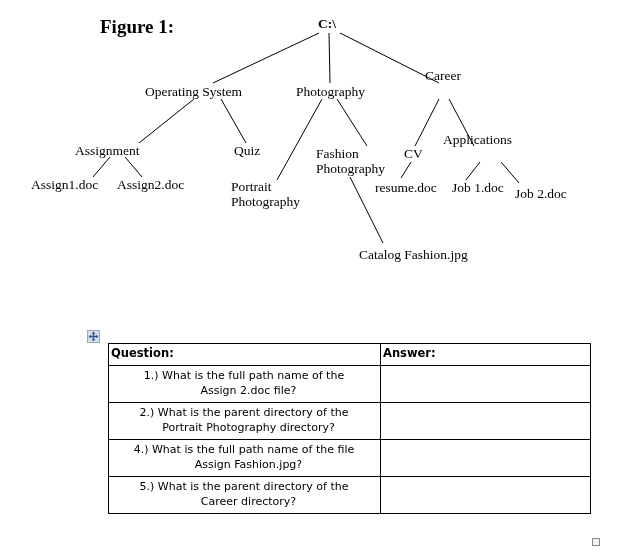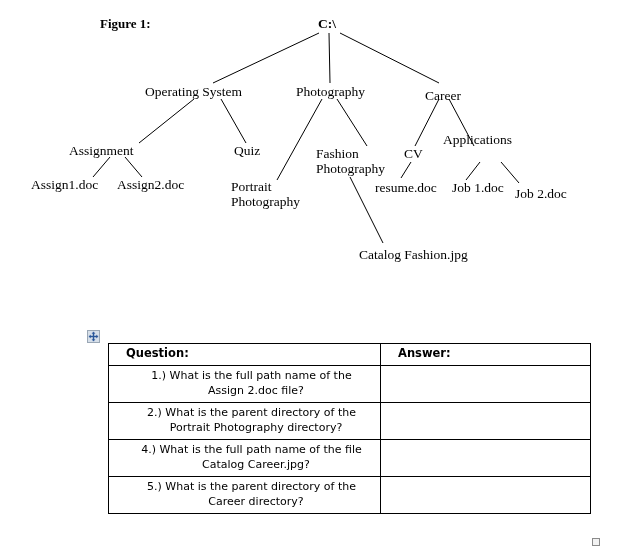--- a/index.html
+++ b/index.html
@@ -27,21 +27,21 @@
     position: absolute;
     left: 0; top: 0;
     width: 636px;
     height: 300px;
     pointer-events: none;
   }
   .fig-caption {
     position: absolute;
     font-family: "Liberation Serif", serif;
     font-weight: bold;
-    font-size: 13px;
+    font-size: 19px;
     white-space: nowrap;
   }
   .node {
     position: absolute;
     font-family: "Liberation Serif", serif;
     font-size: 13.5px;
     line-height: 15px;
     white-space: pre-line;
     text-align: left;
   }
@@ -79,21 +79,21 @@
     border-collapse: collapse;
     width: 482px;
     table-layout: fixed;
     font-family: "DejaVu Sans", sans-serif;
   }
   table.qa col.c-q { width: 272px; }
   table.qa col.c-a { width: 210px; }
   table.qa th, table.qa td {
     border: 1px solid #000000;
     vertical-align: top;
-    padding: 2px 3px 2px 17px;
+    padding: 2px 3px 2px 2px;
     font-size: 11px;
     line-height: 15px;
     text-align: left;
   }
   table.qa th {
     font-weight: bold;
     font-size: 11.5px;
     height: 17px;
   }
   table.qa td.q-cell {
@@ -125,22 +125,22 @@
       <line x1="449" y1="99" x2="474" y2="146" stroke="#000000" stroke-width="1"></line>
       <line x1="411" y1="162" x2="401" y2="178" stroke="#000000" stroke-width="1"></line>
       <line x1="480" y1="162" x2="466" y2="180" stroke="#000000" stroke-width="1"></line>
       <line x1="501" y1="162" x2="519" y2="183" stroke="#000000" stroke-width="1"></line>
     </svg>
 
   <div id="tree-nodes">
       <div class="node bold" style="left: 318px; top: 16px;">C:\</div>
       <div class="node" style="left: 145px; top: 84px;">Operating System</div>
       <div class="node" style="left: 296px; top: 84px;">Photography</div>
-      <div class="node" style="left: 425px; top: 88px;">Career</div>
-      <div class="node" style="left: 69px; top: 143px;">Assignment</div>
+      <div class="node" style="left: 425px; top: 68px;">Career</div>
+      <div class="node" style="left: 75px; top: 143px;">Assignment</div>
       <div class="node" style="left: 221px; top: 143px; margin-left: 13px;">Quiz</div>
       <div class="node" style="left: 31px; top: 177px;">Assign1.doc</div>
       <div class="node" style="left: 117px; top: 177px;">Assign2.doc</div>
       <div class="node" style="left: 231px; top: 179px;">Portrait
 Photography</div>
       <div class="node" style="left: 316px; top: 146px;">Fashion
 Photography</div>
       <div class="node" style="left: 404px; top: 146px;">CV</div>
       <div class="node" style="left: 443px; top: 132px; text-align: right;">Applications</div>
       <div class="node" style="left: 375px; top: 180px;">resume.doc</div>
@@ -171,21 +171,21 @@
     <tbody id="qa-body">
         <tr>
           <td class="q-cell"><span>1.) What is the full path name of the</span><span class="q-line2">Assign 2.doc file?</span></td>
           <td class="a-cell"></td>
         </tr>
         <tr>
           <td class="q-cell"><span>2.) What is the parent directory of the</span><span class="q-line2">Portrait Photography directory?</span></td>
           <td class="a-cell"></td>
         </tr>
         <tr>
-          <td class="q-cell"><span>4.) What is the full path name of the file</span><span class="q-line2">Catalog Career.jpg?</span></td>
+          <td class="q-cell"><span>4.) What is the full path name of the file</span><span class="q-line2">Assign Fashion.jpg?</span></td>
           <td class="a-cell"></td>
         </tr>
         <tr>
           <td class="q-cell"><span>5.) What is the parent directory of the</span><span class="q-line2">Career directory?</span></td>
           <td class="a-cell"></td>
         </tr>
       </tbody>
   </table>
 </div>
 

